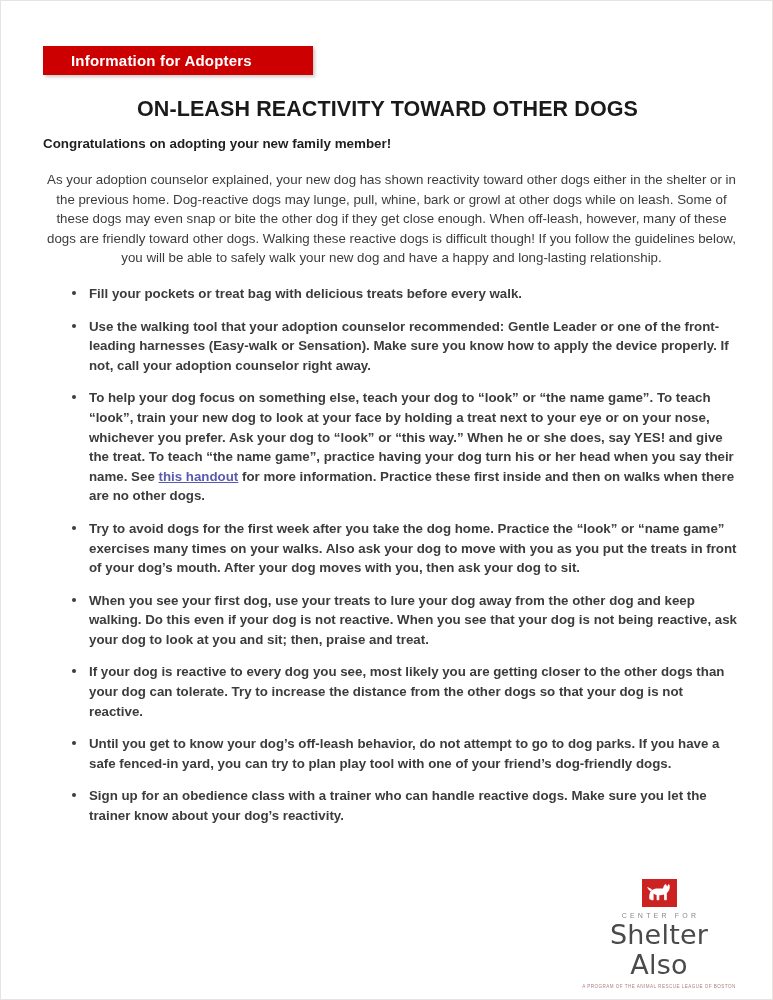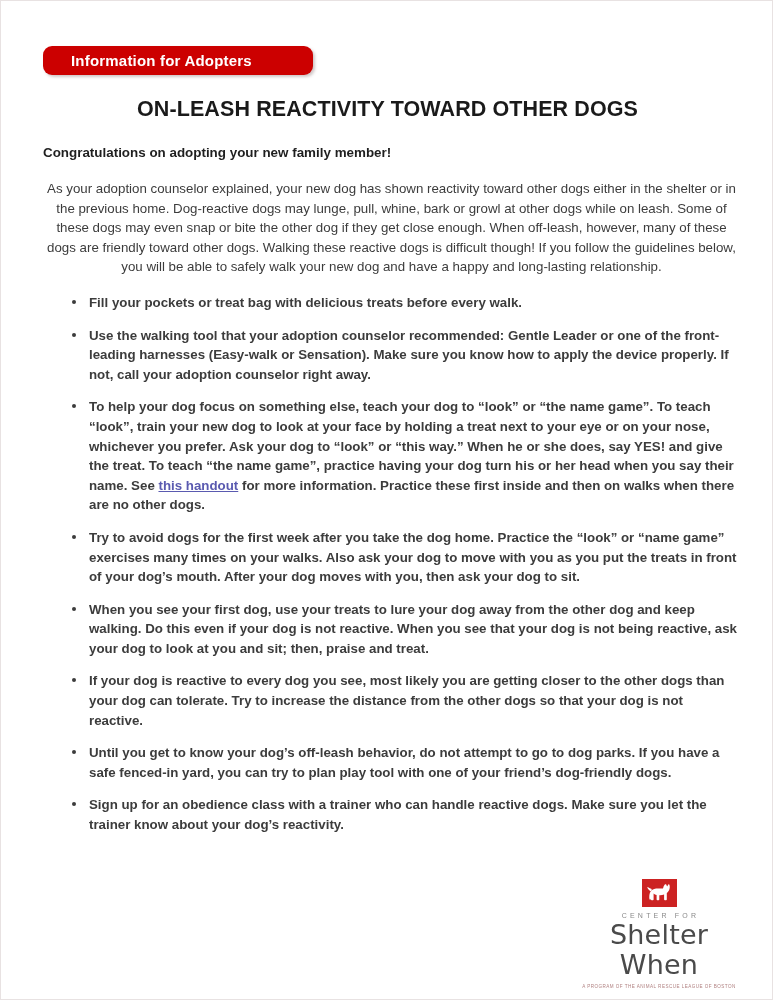--- a/index.html
+++ b/index.html
@@ -28,21 +28,20 @@
   .banner {
     position: absolute;
     left: 42px;
     top: 45px;
     width: 270px;
     height: 29px;
     background: #cc0000;
     box-shadow: 2px 2px 3px rgba(150,130,130,0.45);
     display: flex;
     align-items: center;
-    border-radius: 9px;
   }
   .banner-label {
     color: #ffffff;
     font-size: 15px;
     font-weight: bold;
     letter-spacing: 0.2px;
     padding-left: 28px;
     font-family: "Liberation Sans", sans-serif;
     white-space: nowrap;
   }
@@ -58,21 +57,21 @@
     font-weight: bold;
     color: #1a1a1a;
     letter-spacing: 0.1px;
     font-family: "Liberation Sans", sans-serif;
   }
 
   
   .body {
     position: absolute;
     left: 42px;
-    top: 143px;
+    top: 134px;
     width: 697px;
     color: #3c3c3c;
     font-size: 13.3px;
     line-height: 19.6px;
     font-family: "Liberation Sans", sans-serif;
   }
   .congrats {
     font-weight: bold;
     color: #1f1f1f;
     font-size: 13.4px;
@@ -252,18 +251,18 @@
             C9.3 21.3 8.9 21.0 8.9 20.5
             Z"></path>
           <path fill="#ffffff" d="M9.4 12.6
             C7.6 12.0 6.2 10.6 5.4 8.8
             C5.2 8.3 5.7 7.9 6.1 8.2
             C7.2 9.0 8.4 9.6 9.7 9.9
             Z"></path>
         </svg>
       </div>
       <div class="logo-center-for">CENTER FOR</div>
-      <div class="logo-name">Shelter When</div>
+      <div class="logo-name">Shelter Also</div>
       <div class="logo-tagline">A PROGRAM OF THE ANIMAL RESCUE LEAGUE OF BOSTON</div>
     </div>
 
   </div>
 </div>
 
 </body></html>

